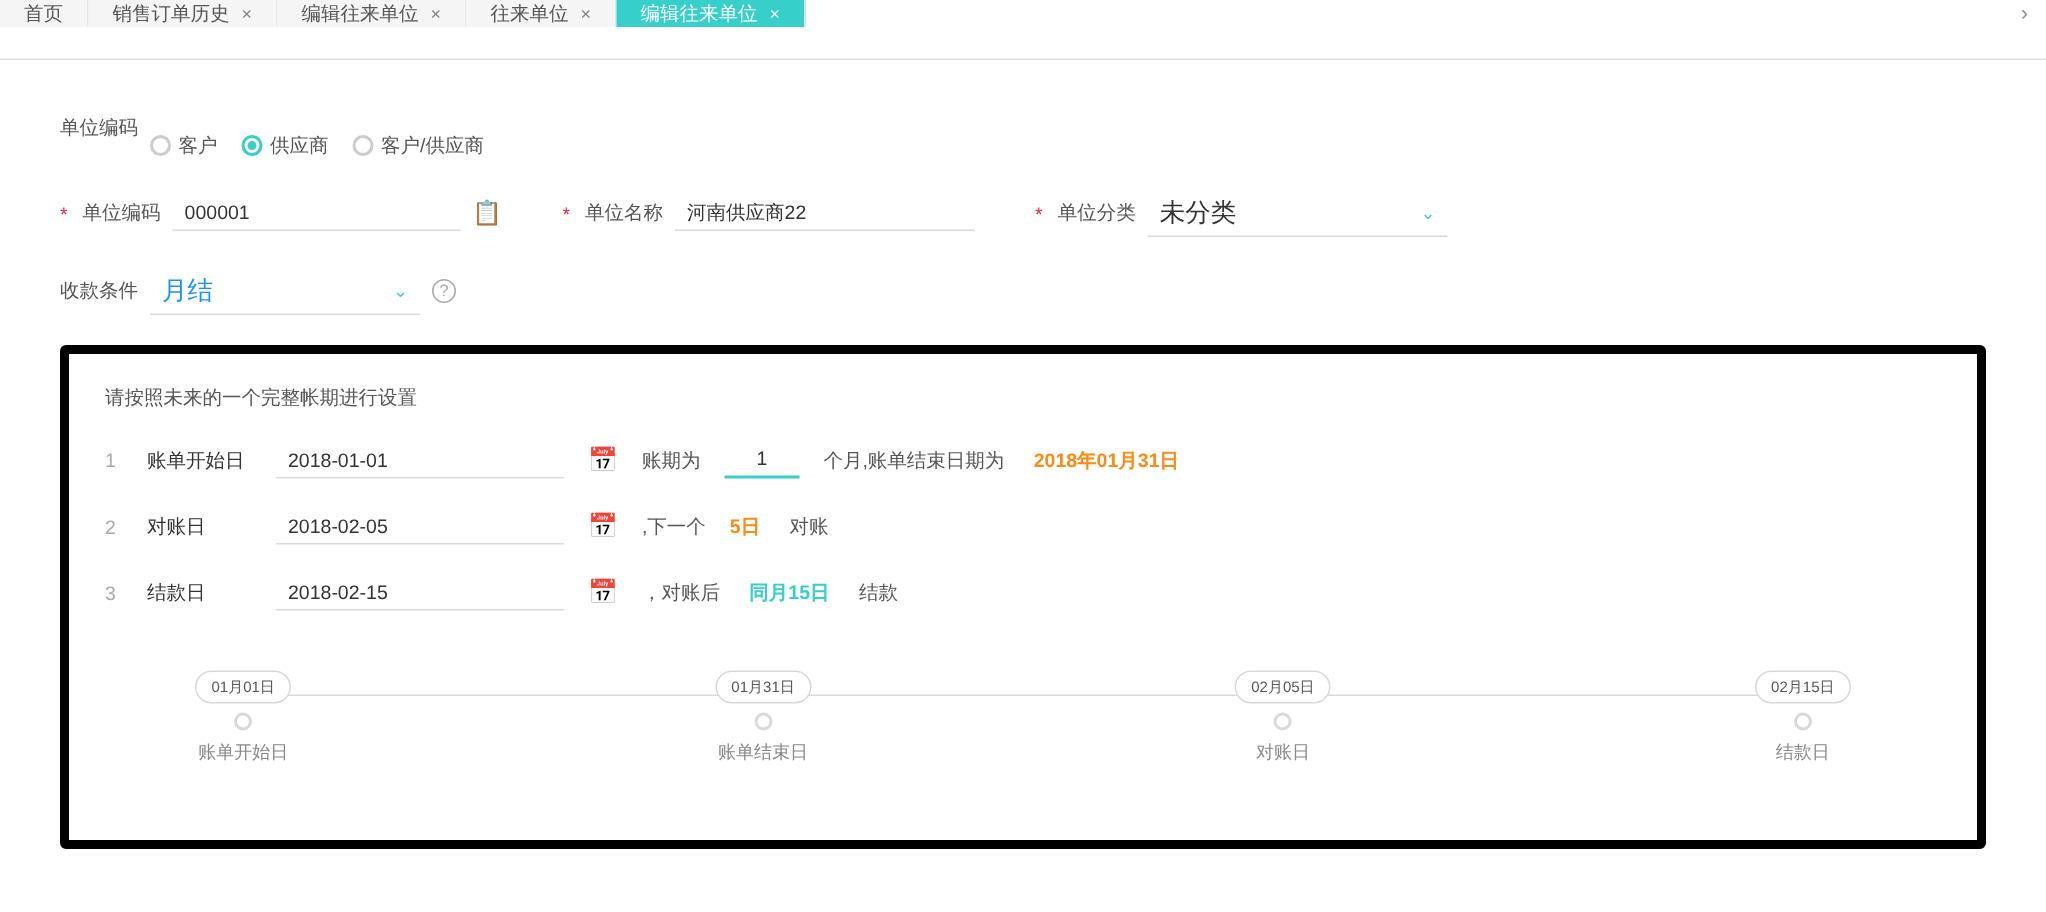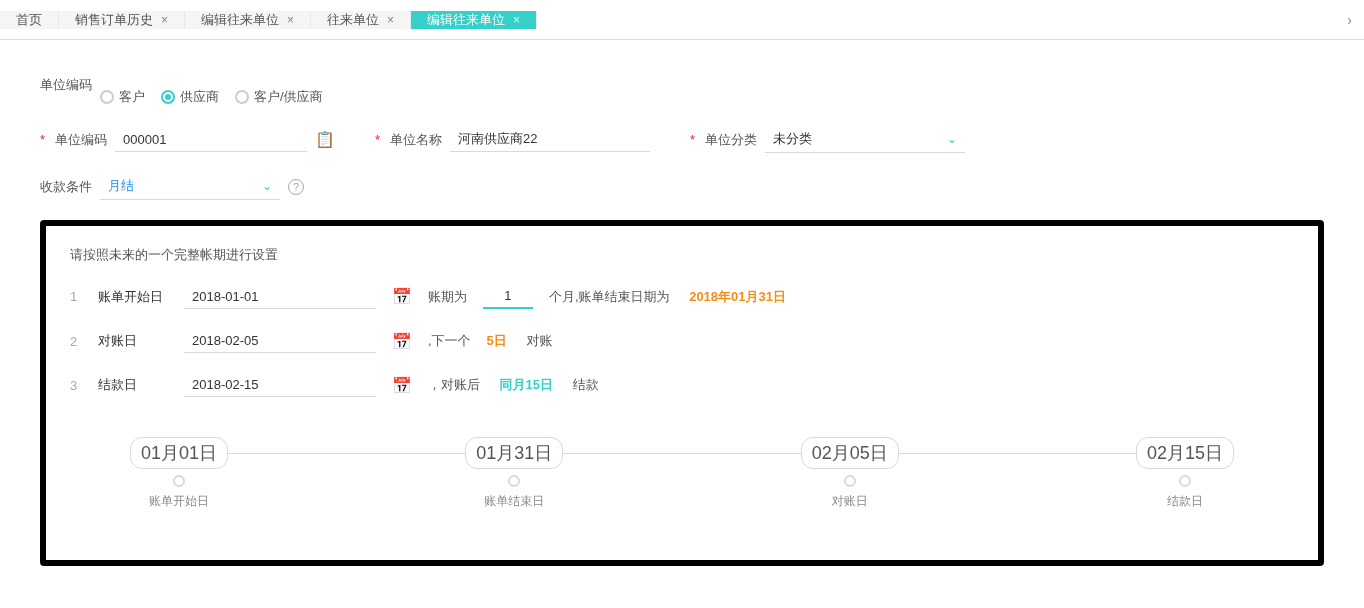--- a/index.html
+++ b/index.html
@@ -1,21 +1,21 @@
 <!DOCTYPE html>
 <html><head>
   <meta charset="utf-8">
   <style>
     * { box-sizing: border-box; margin: 0; padding: 0; }
     body { font-family: 'Microsoft YaHei', Arial, sans-serif; font-size: 13px; color: #333; background: #f5f5f5; }
 
     
     .tab-bar {
       display: flex;
-      align-items: center;
+      align-items: flex-start;
       background: #fff;
       border-bottom: 1px solid #e0e0e0;
       height: 40px;
       padding-left: 0;
     }
     .tab {
       display: flex;
       align-items: center;
       padding: 0 16px;
       cursor: pointer;
@@ -88,21 +88,21 @@
     .form-select-wrapper {
       display: flex;
       align-items: center;
       border-bottom: 1px solid #d9d9d9;
       min-width: 180px;
       padding: 4px 8px;
       gap: 4px;
     }
     .form-select-text {
       flex: 1;
-      font-size: 13px;
+      font-size: 17px;
       color: #1890ff;
     }
     .chevron-icon { color: #36cfc9; font-size: 12px; }
 
     
     .radio-group {
       display: flex;
       align-items: center;
       gap: 16px;
       margin-top: 24px;
@@ -238,21 +238,21 @@
       width: 12px;
       height: 12px;
       border-radius: 50%;
       border: 2px solid #d9d9d9;
       background: #fff;
     }
     .node-badge {
       border: 1px solid #d9d9d9;
       border-radius: 12px;
       padding: 3px 10px;
-      font-size: 18px;
+      font-size: 10px;
       color: #555;
       background: #fff;
       white-space: nowrap;
     }
     .node-label {
       font-size: 12px;
       color: #888;
     }
   </style>
 </head>

